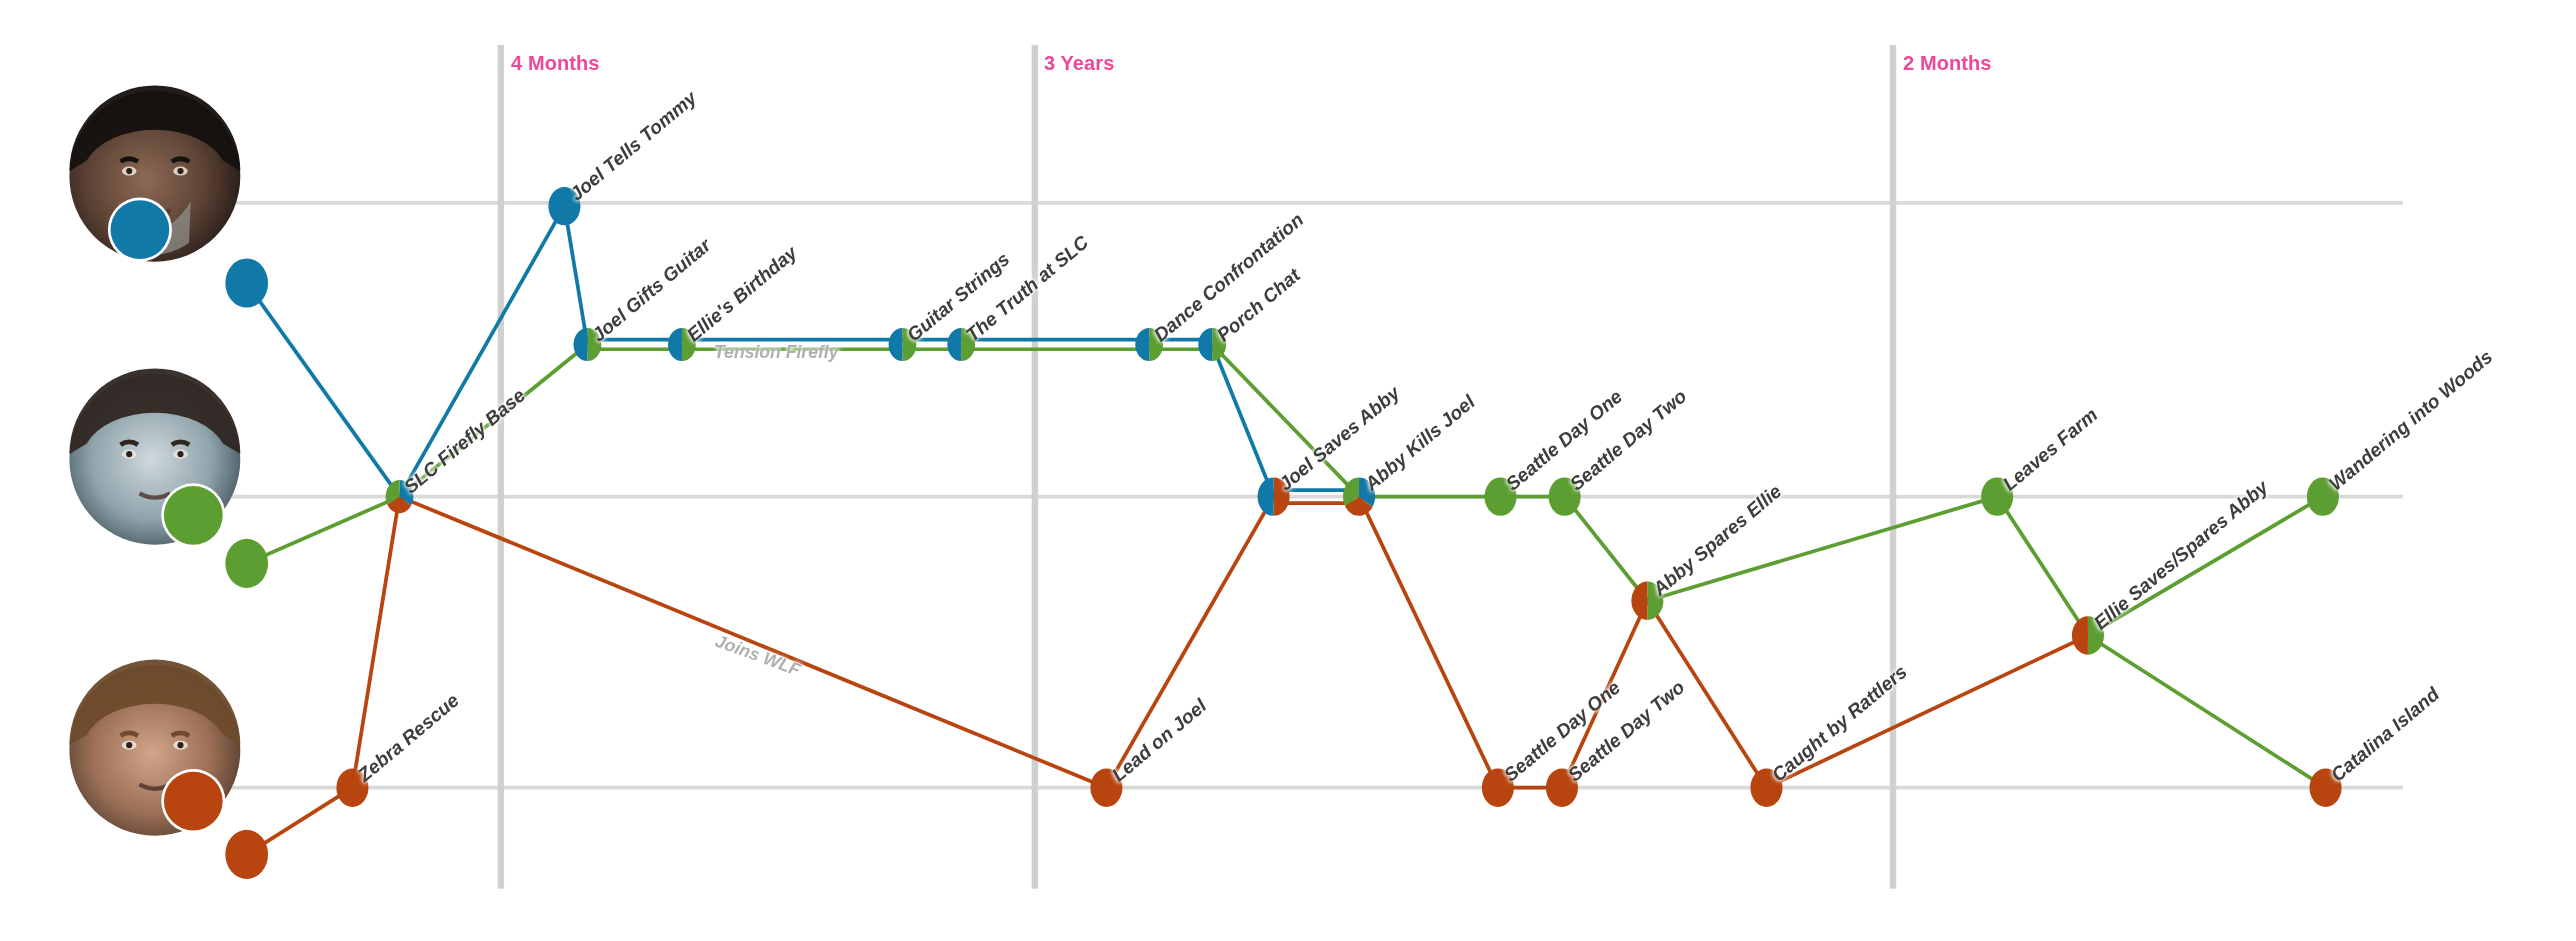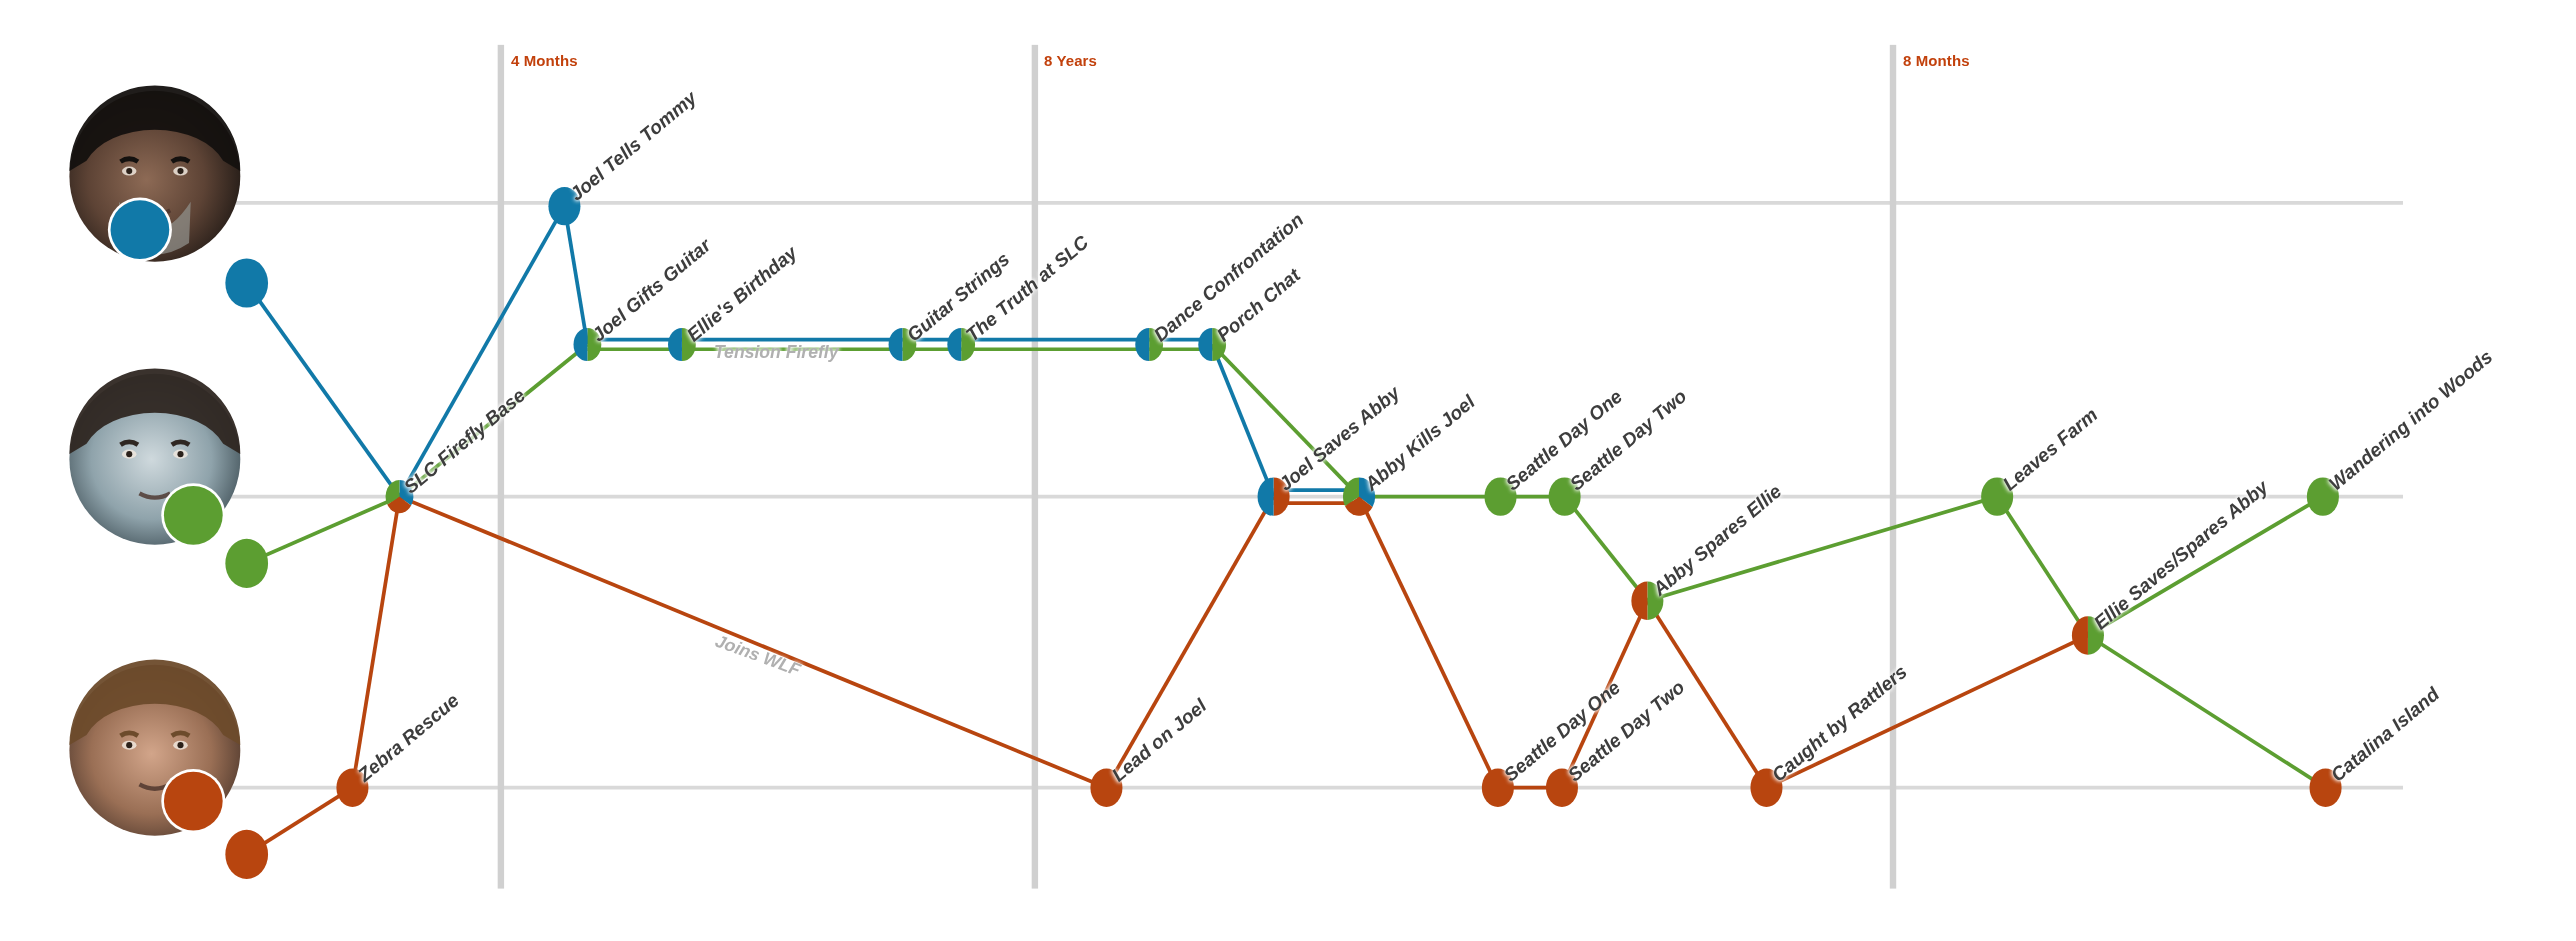--- a/index.html
+++ b/index.html
@@ -1,21 +1,21 @@
 <!DOCTYPE html>
 <html style="font-size:8.5px"><head>
 <meta charset="utf-8">
 <style>
   html,body{margin:0;padding:0;background:#ffffff;}
   body{width:2576px;height:942px;font-family:"Liberation Sans",sans-serif;overflow:hidden;}
   #stage{position:relative;width:2576px;height:942px;background:#fff;}
   svg#canvas{position:absolute;left:0;top:0;width:2576px;height:942px;}
   .era-label{
     position:absolute;font-family:"Liberation Sans",sans-serif;
-    font-size:15px;font-weight:bold;color:#c2410c;white-space:nowrap;
+    font-size:20px;font-weight:bold;color:#ec4899;white-space:nowrap;
     letter-spacing:0.1px;
   }
   .nodelabel{
     position:absolute;font-family:"Liberation Sans",sans-serif;
     font-size:19px;font-style:italic;font-weight:bold;color:#3d3d3d;
     white-space:nowrap;transform-origin:0 50%;
     text-shadow:0 0 5.3px #fff,0 0 5.3px #fff,0 0 3.2px #fff;
   }
   .edgelabel{
     position:absolute;font-family:"Liberation Sans",sans-serif;
@@ -230,22 +230,22 @@
         <g>
           <path d="M 4325 1475 A 30 36 0 1 0 4385 1475 A 30 36 0 1 0 4325 1475 Z" fill="#b8450f"></path>
         </g>
         <g>
           <path d="M 630 1475 A 30 36 0 1 0 690 1475 A 30 36 0 1 0 630 1475 Z" fill="#b8450f"></path>
         </g>
       </g>
   </svg>
   <div id="overlay">
       <div class="era-label" style="left: 511px; top: 52px;">4 Months</div>
-      <div class="era-label" style="left: 1044px; top: 52px;">8 Years</div>
-      <div class="era-label" style="left: 1903px; top: 52px;">8 Months</div>
+      <div class="era-label" style="left: 1044px; top: 52px;">3 Years</div>
+      <div class="era-label" style="left: 1903px; top: 52px;">2 Months</div>
       <div class="nodelabel" style="left: 407px; top: 479px; transform: rotate(-40deg);">SLC Firefly Base</div>
       <div class="nodelabel" style="left: 573px; top: 186px; transform: rotate(-40deg);">Joel Tells Tommy</div>
       <div class="nodelabel" style="left: 595px; top: 327px; transform: rotate(-40deg);">Joel Gifts Guitar</div>
       <div class="nodelabel" style="left: 690px; top: 327px; transform: rotate(-40deg);">Ellie's Birthday</div>
       <div class="nodelabel" style="left: 910px; top: 327px; transform: rotate(-40deg);">Guitar Strings</div>
       <div class="nodelabel" style="left: 969px; top: 327px; transform: rotate(-40deg);">The Truth at SLC</div>
       <div class="nodelabel" style="left: 1157px; top: 327px; transform: rotate(-40deg);">Dance Confrontation</div>
       <div class="nodelabel" style="left: 1220px; top: 327px; transform: rotate(-40deg);">Porch Chat</div>
       <div class="nodelabel" style="left: 1115px; top: 767px; transform: rotate(-40deg);">Lead on Joel</div>
       <div class="nodelabel" style="left: 1282px; top: 476px; transform: rotate(-40deg);">Joel Saves Abby</div>

